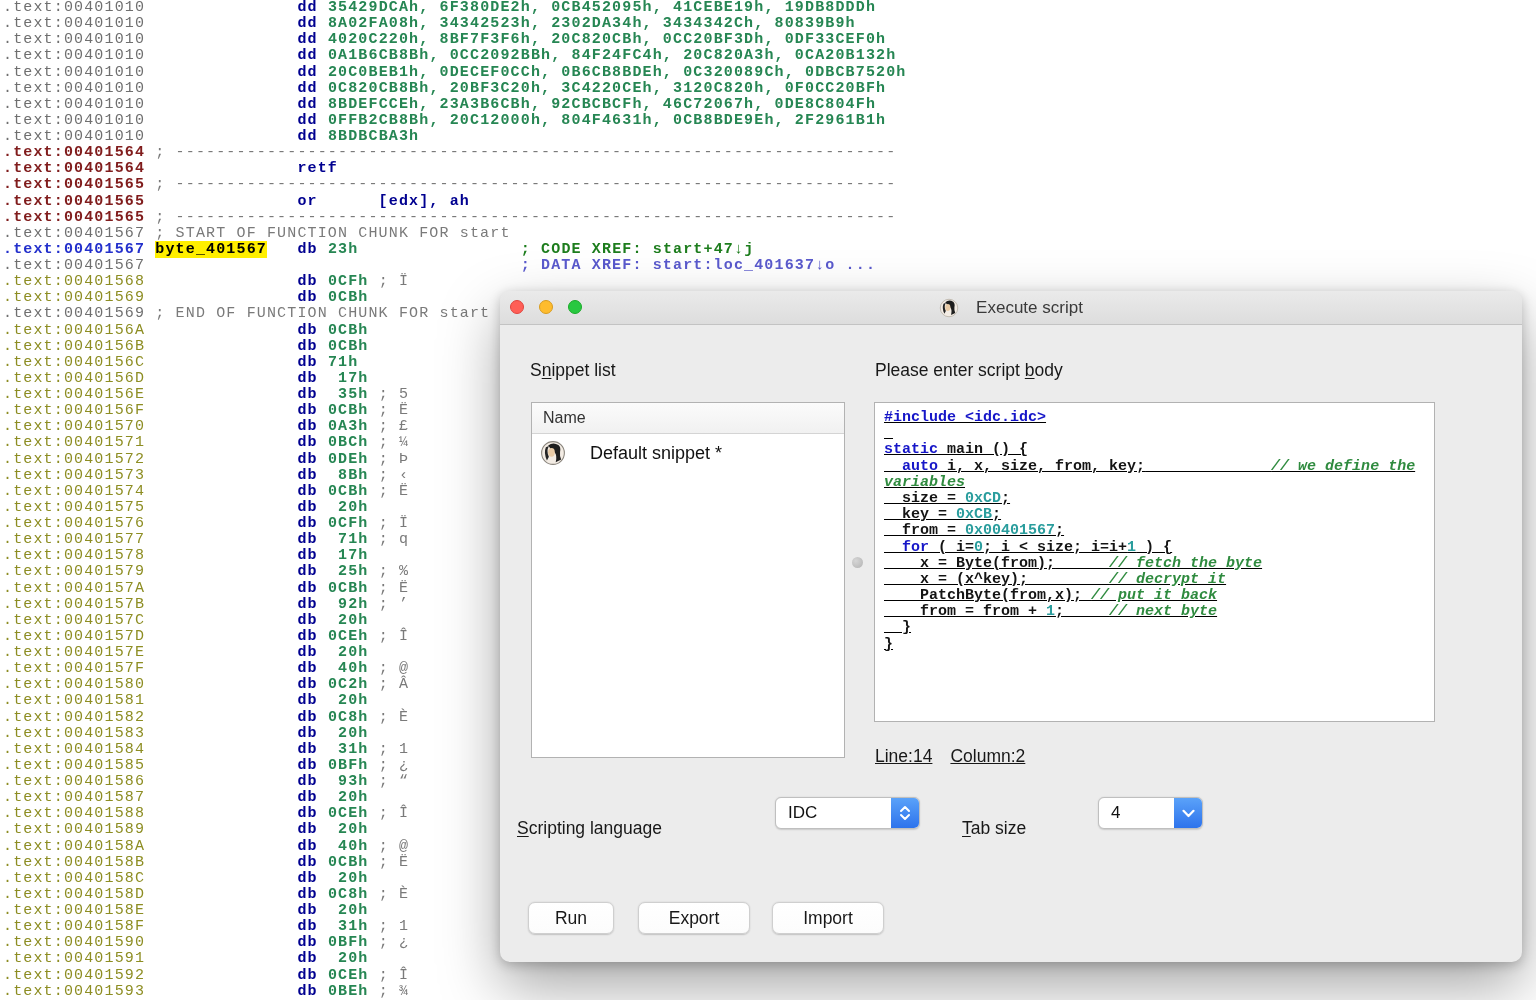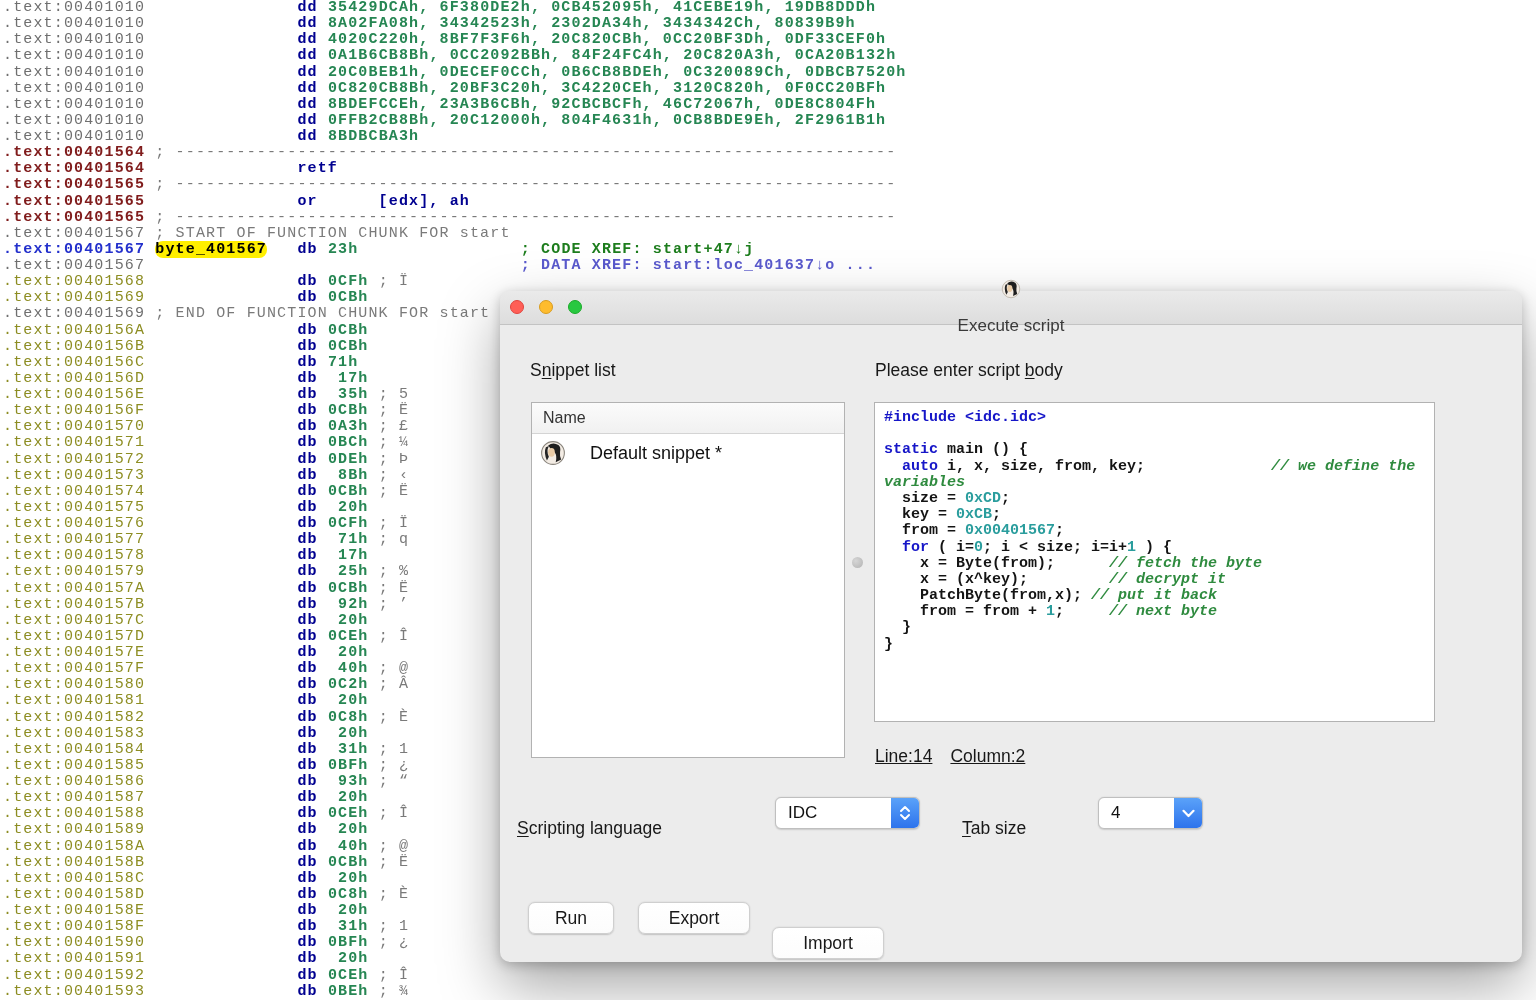--- a/index.html
+++ b/index.html
@@ -14,35 +14,35 @@
   .s-ag{color:#6f6f6f;}
   .s-ao{color:#8d8d22;}
   .s-am{color:#801c1c;font-weight:bold;}
   .s-ab{color:#2330cc;font-weight:bold;}
   .s-kw{color:#000090;font-weight:bold;}
   .s-vl{color:#268653;font-weight:bold;}
   .s-cm{color:#7a7a7a;}
   .s-xg{color:#1d7d1d;font-weight:bold;}
   .s-xb{color:#5a5acd;font-weight:bold;}
   .s-pl{color:#222;}
-  .s-hl{color:#000;background:#ffef00;font-weight:bold;border-radius:8px;}
+  .s-hl{color:#000;background:#ffef00;font-weight:bold;}
 
   
   .dialog{position:absolute;left:500px;top:291px;width:1022px;height:671px;background:#ececec;
           border-radius:10px;box-shadow:0 25px 60px rgba(0,0,0,.35),0 3px 12px rgba(0,0,0,.22);}
   .titlebar{position:absolute;left:0;top:0;right:0;height:33px;
             background:linear-gradient(#eaeaea,#dddddd);
             border-bottom:1px solid #c3c3c3;border-radius:10px 10px 0 0;}
   .tl{position:absolute;left:10px;top:9px;display:flex;gap:15px;}
   .tlb{width:14px;height:14px;border-radius:50%;display:inline-block;}
   .tlb.red{background:#ff5f57;border:1px solid #e0443e;box-sizing:border-box;}
   .tlb.yellow{background:#febc2e;border:1px solid #d89c20;box-sizing:border-box;}
   .tlb.green{background:#28c840;border:1px solid #1aab29;box-sizing:border-box;}
   .title-wrap{position:absolute;left:0;right:0;top:0;height:33px;display:flex;
-              align-items:center;justify-content:center;gap:17px;flex-direction:column;}
+              align-items:center;justify-content:center;gap:17px;}
   .title{font-size:17px;color:#3a3a3a;}
   .mascot{display:inline-flex;}
 
   .grp-label{position:absolute;font-size:17.5px;color:#181818;}
   .mn{text-decoration:underline;text-underline-offset:2px;}
 
   
   .snippet-box{position:absolute;left:31px;top:111px;width:314px;height:356px;background:#ffffff;
                border:1px solid #b2b2b2;box-sizing:border-box;}
   .snippet-header{height:30px;line-height:30px;padding-left:11px;font-size:16px;color:#333;
@@ -50,21 +50,21 @@
   .snippet-row{display:flex;align-items:center;gap:24px;padding:6px 0 0 8px;}
   .snippet-name{font-size:18px;color:#111;}
 
   .splitter-dot{position:absolute;left:352px;top:266px;width:11px;height:11px;border-radius:50%;
                 background:radial-gradient(circle at 35% 35%, #d6d6d6, #b3b3b3);}
 
   
   .code-box{position:absolute;left:374px;top:111px;width:561px;height:320px;background:#fff;
             border:1px solid #b2b2b2;box-sizing:border-box;padding:7px 6px 0 9px;overflow:hidden;
             font-family:"Liberation Mono","DejaVu Sans Mono",monospace;font-size:15px;
-            line-height:16.2px;white-space:pre;font-weight:bold;}
+            line-height:16.2px;white-space:pre;font-weight:bold;text-decoration:underline;}
   .code-box .cl{height:16.2px;}
   .s-k{color:#1616c8;}
   .s-n{color:#2a9d9d;}
   .s-c{color:#2f8b3f;font-style:italic;}
   .s-p{color:#141414;}
 
   .status{position:absolute;left:375px;top:455px;font-size:17.5px;color:#181818;}
   .status span{margin-right:18px;text-decoration:underline;}
 
   
@@ -78,21 +78,21 @@
   .tab-popup{left:598px;width:105px;}
   .popup-text{flex:1;padding-left:12px;font-size:17px;color:#111;}
   .popup-cap{width:28px;align-self:stretch;display:flex;align-items:center;justify-content:center;
              background:linear-gradient(#5aa2f9,#2d73ec);border-radius:0 5px 5px 0;}
 
   .btn{position:absolute;top:611px;height:32px;background:linear-gradient(#ffffff,#fcfcfc);
        border:1px solid #cfcfcf;border-radius:7px;font-family:"Liberation Sans",sans-serif;
        font-size:17.5px;color:#181818;box-shadow:0 .5px 1.5px rgba(0,0,0,.18);}
   .btn-run{left:28px;width:86px;}
   .btn-export{left:138px;width:112px;}
-  .btn-import{left:272px;width:112px;margin-top:25px;}
+  .btn-import{left:272px;width:112px;}
 </style>
 </head>
 <body>
 
 <div class="screen">
 
   <div class="listing"><div class="cl"><span class="s-ag">.text:00401010               </span><span class="s-kw">dd </span><span class="s-vl">35429DCAh, 6F380DE2h, 0CB452095h, 41CEBE19h, 19DB8DDDh</span></div><div class="cl"><span class="s-ag">.text:00401010               </span><span class="s-kw">dd </span><span class="s-vl">8A02FA08h, 34342523h, 2302DA34h, 3434342Ch, 80839B9h</span></div><div class="cl"><span class="s-ag">.text:00401010               </span><span class="s-kw">dd </span><span class="s-vl">4020C220h, 8BF7F3F6h, 20C820CBh, 0CC20BF3Dh, 0DF33CEF0h</span></div><div class="cl"><span class="s-ag">.text:00401010               </span><span class="s-kw">dd </span><span class="s-vl">0A1B6CB8Bh, 0CC2092BBh, 84F24FC4h, 20C820A3h, 0CA20B132h</span></div><div class="cl"><span class="s-ag">.text:00401010               </span><span class="s-kw">dd </span><span class="s-vl">20C0BEB1h, 0DECEF0CCh, 0B6CB8BDEh, 0C320089Ch, 0DBCB7520h</span></div><div class="cl"><span class="s-ag">.text:00401010               </span><span class="s-kw">dd </span><span class="s-vl">0C820CB8Bh, 20BF3C20h, 3C4220CEh, 3120C820h, 0F0CC20BFh</span></div><div class="cl"><span class="s-ag">.text:00401010               </span><span class="s-kw">dd </span><span class="s-vl">8BDEFCCEh, 23A3B6CBh, 92CBCBCFh, 46C72067h, 0DE8C804Fh</span></div><div class="cl"><span class="s-ag">.text:00401010               </span><span class="s-kw">dd </span><span class="s-vl">0FFB2CB8Bh, 20C12000h, 804F4631h, 0CB8BDE9Eh, 2F2961B1h</span></div><div class="cl"><span class="s-ag">.text:00401010               </span><span class="s-kw">dd </span><span class="s-vl">8BDBCBA3h</span></div><div class="cl"><span class="s-am">.text:00401564</span><span class="s-cm"> ; -----------------------------------------------------------------------</span></div><div class="cl"><span class="s-am">.text:00401564</span><span class="s-kw">               retf</span></div><div class="cl"><span class="s-am">.text:00401565</span><span class="s-cm"> ; -----------------------------------------------------------------------</span></div><div class="cl"><span class="s-am">.text:00401565</span><span class="s-kw">               or      [edx], ah</span></div><div class="cl"><span class="s-am">.text:00401565</span><span class="s-cm"> ; -----------------------------------------------------------------------</span></div><div class="cl"><span class="s-ag">.text:00401567</span><span class="s-cm"> ; START OF FUNCTION CHUNK FOR start</span></div><div class="cl"><span class="s-ab">.text:00401567 </span><span class="s-hl">byte_401567</span><span class="s-pl">   </span><span class="s-kw">db </span><span class="s-vl">23h</span><span class="s-pl">                </span><span class="s-xg">; CODE XREF: start+47↓j</span></div><div class="cl"><span class="s-ag">.text:00401567</span><span class="s-pl">                                     </span><span class="s-xb">; DATA XREF: start:loc_401637↓o ...</span></div><div class="cl"><span class="s-ao">.text:00401568               </span><span class="s-kw">db </span><span class="s-vl">0CFh</span><span class="s-cm"> ; Ï</span></div><div class="cl"><span class="s-ao">.text:00401569               </span><span class="s-kw">db </span><span class="s-vl">0CBh</span></div><div class="cl"><span class="s-ag">.text:00401569</span><span class="s-cm"> ; END OF FUNCTION CHUNK FOR start</span></div><div class="cl"><span class="s-ao">.text:0040156A               </span><span class="s-kw">db </span><span class="s-vl">0CBh</span></div><div class="cl"><span class="s-ao">.text:0040156B               </span><span class="s-kw">db </span><span class="s-vl">0CBh</span></div><div class="cl"><span class="s-ao">.text:0040156C               </span><span class="s-kw">db </span><span class="s-vl">71h</span></div><div class="cl"><span class="s-ao">.text:0040156D               </span><span class="s-kw">db </span><span class="s-vl"> 17h</span></div><div class="cl"><span class="s-ao">.text:0040156E               </span><span class="s-kw">db </span><span class="s-vl"> 35h</span><span class="s-cm"> ; 5</span></div><div class="cl"><span class="s-ao">.text:0040156F               </span><span class="s-kw">db </span><span class="s-vl">0CBh</span><span class="s-cm"> ; Ë</span></div><div class="cl"><span class="s-ao">.text:00401570               </span><span class="s-kw">db </span><span class="s-vl">0A3h</span><span class="s-cm"> ; £</span></div><div class="cl"><span class="s-ao">.text:00401571               </span><span class="s-kw">db </span><span class="s-vl">0BCh</span><span class="s-cm"> ; ¼</span></div><div class="cl"><span class="s-ao">.text:00401572               </span><span class="s-kw">db </span><span class="s-vl">0DEh</span><span class="s-cm"> ; Þ</span></div><div class="cl"><span class="s-ao">.text:00401573               </span><span class="s-kw">db </span><span class="s-vl"> 8Bh</span><span class="s-cm"> ; ‹</span></div><div class="cl"><span class="s-ao">.text:00401574               </span><span class="s-kw">db </span><span class="s-vl">0CBh</span><span class="s-cm"> ; Ë</span></div><div class="cl"><span class="s-ao">.text:00401575               </span><span class="s-kw">db </span><span class="s-vl"> 20h</span></div><div class="cl"><span class="s-ao">.text:00401576               </span><span class="s-kw">db </span><span class="s-vl">0CFh</span><span class="s-cm"> ; Ï</span></div><div class="cl"><span class="s-ao">.text:00401577               </span><span class="s-kw">db </span><span class="s-vl"> 71h</span><span class="s-cm"> ; q</span></div><div class="cl"><span class="s-ao">.text:00401578               </span><span class="s-kw">db </span><span class="s-vl"> 17h</span></div><div class="cl"><span class="s-ao">.text:00401579               </span><span class="s-kw">db </span><span class="s-vl"> 25h</span><span class="s-cm"> ; %</span></div><div class="cl"><span class="s-ao">.text:0040157A               </span><span class="s-kw">db </span><span class="s-vl">0CBh</span><span class="s-cm"> ; Ë</span></div><div class="cl"><span class="s-ao">.text:0040157B               </span><span class="s-kw">db </span><span class="s-vl"> 92h</span><span class="s-cm"> ; ’</span></div><div class="cl"><span class="s-ao">.text:0040157C               </span><span class="s-kw">db </span><span class="s-vl"> 20h</span></div><div class="cl"><span class="s-ao">.text:0040157D               </span><span class="s-kw">db </span><span class="s-vl">0CEh</span><span class="s-cm"> ; Î</span></div><div class="cl"><span class="s-ao">.text:0040157E               </span><span class="s-kw">db </span><span class="s-vl"> 20h</span></div><div class="cl"><span class="s-ao">.text:0040157F               </span><span class="s-kw">db </span><span class="s-vl"> 40h</span><span class="s-cm"> ; @</span></div><div class="cl"><span class="s-ao">.text:00401580               </span><span class="s-kw">db </span><span class="s-vl">0C2h</span><span class="s-cm"> ; Â</span></div><div class="cl"><span class="s-ao">.text:00401581               </span><span class="s-kw">db </span><span class="s-vl"> 20h</span></div><div class="cl"><span class="s-ao">.text:00401582               </span><span class="s-kw">db </span><span class="s-vl">0C8h</span><span class="s-cm"> ; È</span></div><div class="cl"><span class="s-ao">.text:00401583               </span><span class="s-kw">db </span><span class="s-vl"> 20h</span></div><div class="cl"><span class="s-ao">.text:00401584               </span><span class="s-kw">db </span><span class="s-vl"> 31h</span><span class="s-cm"> ; 1</span></div><div class="cl"><span class="s-ao">.text:00401585               </span><span class="s-kw">db </span><span class="s-vl">0BFh</span><span class="s-cm"> ; ¿</span></div><div class="cl"><span class="s-ao">.text:00401586               </span><span class="s-kw">db </span><span class="s-vl"> 93h</span><span class="s-cm"> ; “</span></div><div class="cl"><span class="s-ao">.text:00401587               </span><span class="s-kw">db </span><span class="s-vl"> 20h</span></div><div class="cl"><span class="s-ao">.text:00401588               </span><span class="s-kw">db </span><span class="s-vl">0CEh</span><span class="s-cm"> ; Î</span></div><div class="cl"><span class="s-ao">.text:00401589               </span><span class="s-kw">db </span><span class="s-vl"> 20h</span></div><div class="cl"><span class="s-ao">.text:0040158A               </span><span class="s-kw">db </span><span class="s-vl"> 40h</span><span class="s-cm"> ; @</span></div><div class="cl"><span class="s-ao">.text:0040158B               </span><span class="s-kw">db </span><span class="s-vl">0CBh</span><span class="s-cm"> ; Ë</span></div><div class="cl"><span class="s-ao">.text:0040158C               </span><span class="s-kw">db </span><span class="s-vl"> 20h</span></div><div class="cl"><span class="s-ao">.text:0040158D               </span><span class="s-kw">db </span><span class="s-vl">0C8h</span><span class="s-cm"> ; È</span></div><div class="cl"><span class="s-ao">.text:0040158E               </span><span class="s-kw">db </span><span class="s-vl"> 20h</span></div><div class="cl"><span class="s-ao">.text:0040158F               </span><span class="s-kw">db </span><span class="s-vl"> 31h</span><span class="s-cm"> ; 1</span></div><div class="cl"><span class="s-ao">.text:00401590               </span><span class="s-kw">db </span><span class="s-vl">0BFh</span><span class="s-cm"> ; ¿</span></div><div class="cl"><span class="s-ao">.text:00401591               </span><span class="s-kw">db </span><span class="s-vl"> 20h</span></div><div class="cl"><span class="s-ao">.text:00401592               </span><span class="s-kw">db </span><span class="s-vl">0CEh</span><span class="s-cm"> ; Î</span></div><div class="cl"><span class="s-ao">.text:00401593               </span><span class="s-kw">db </span><span class="s-vl">0BEh</span><span class="s-cm"> ; ¾</span></div></div>
 
   <div class="dialog">
 

